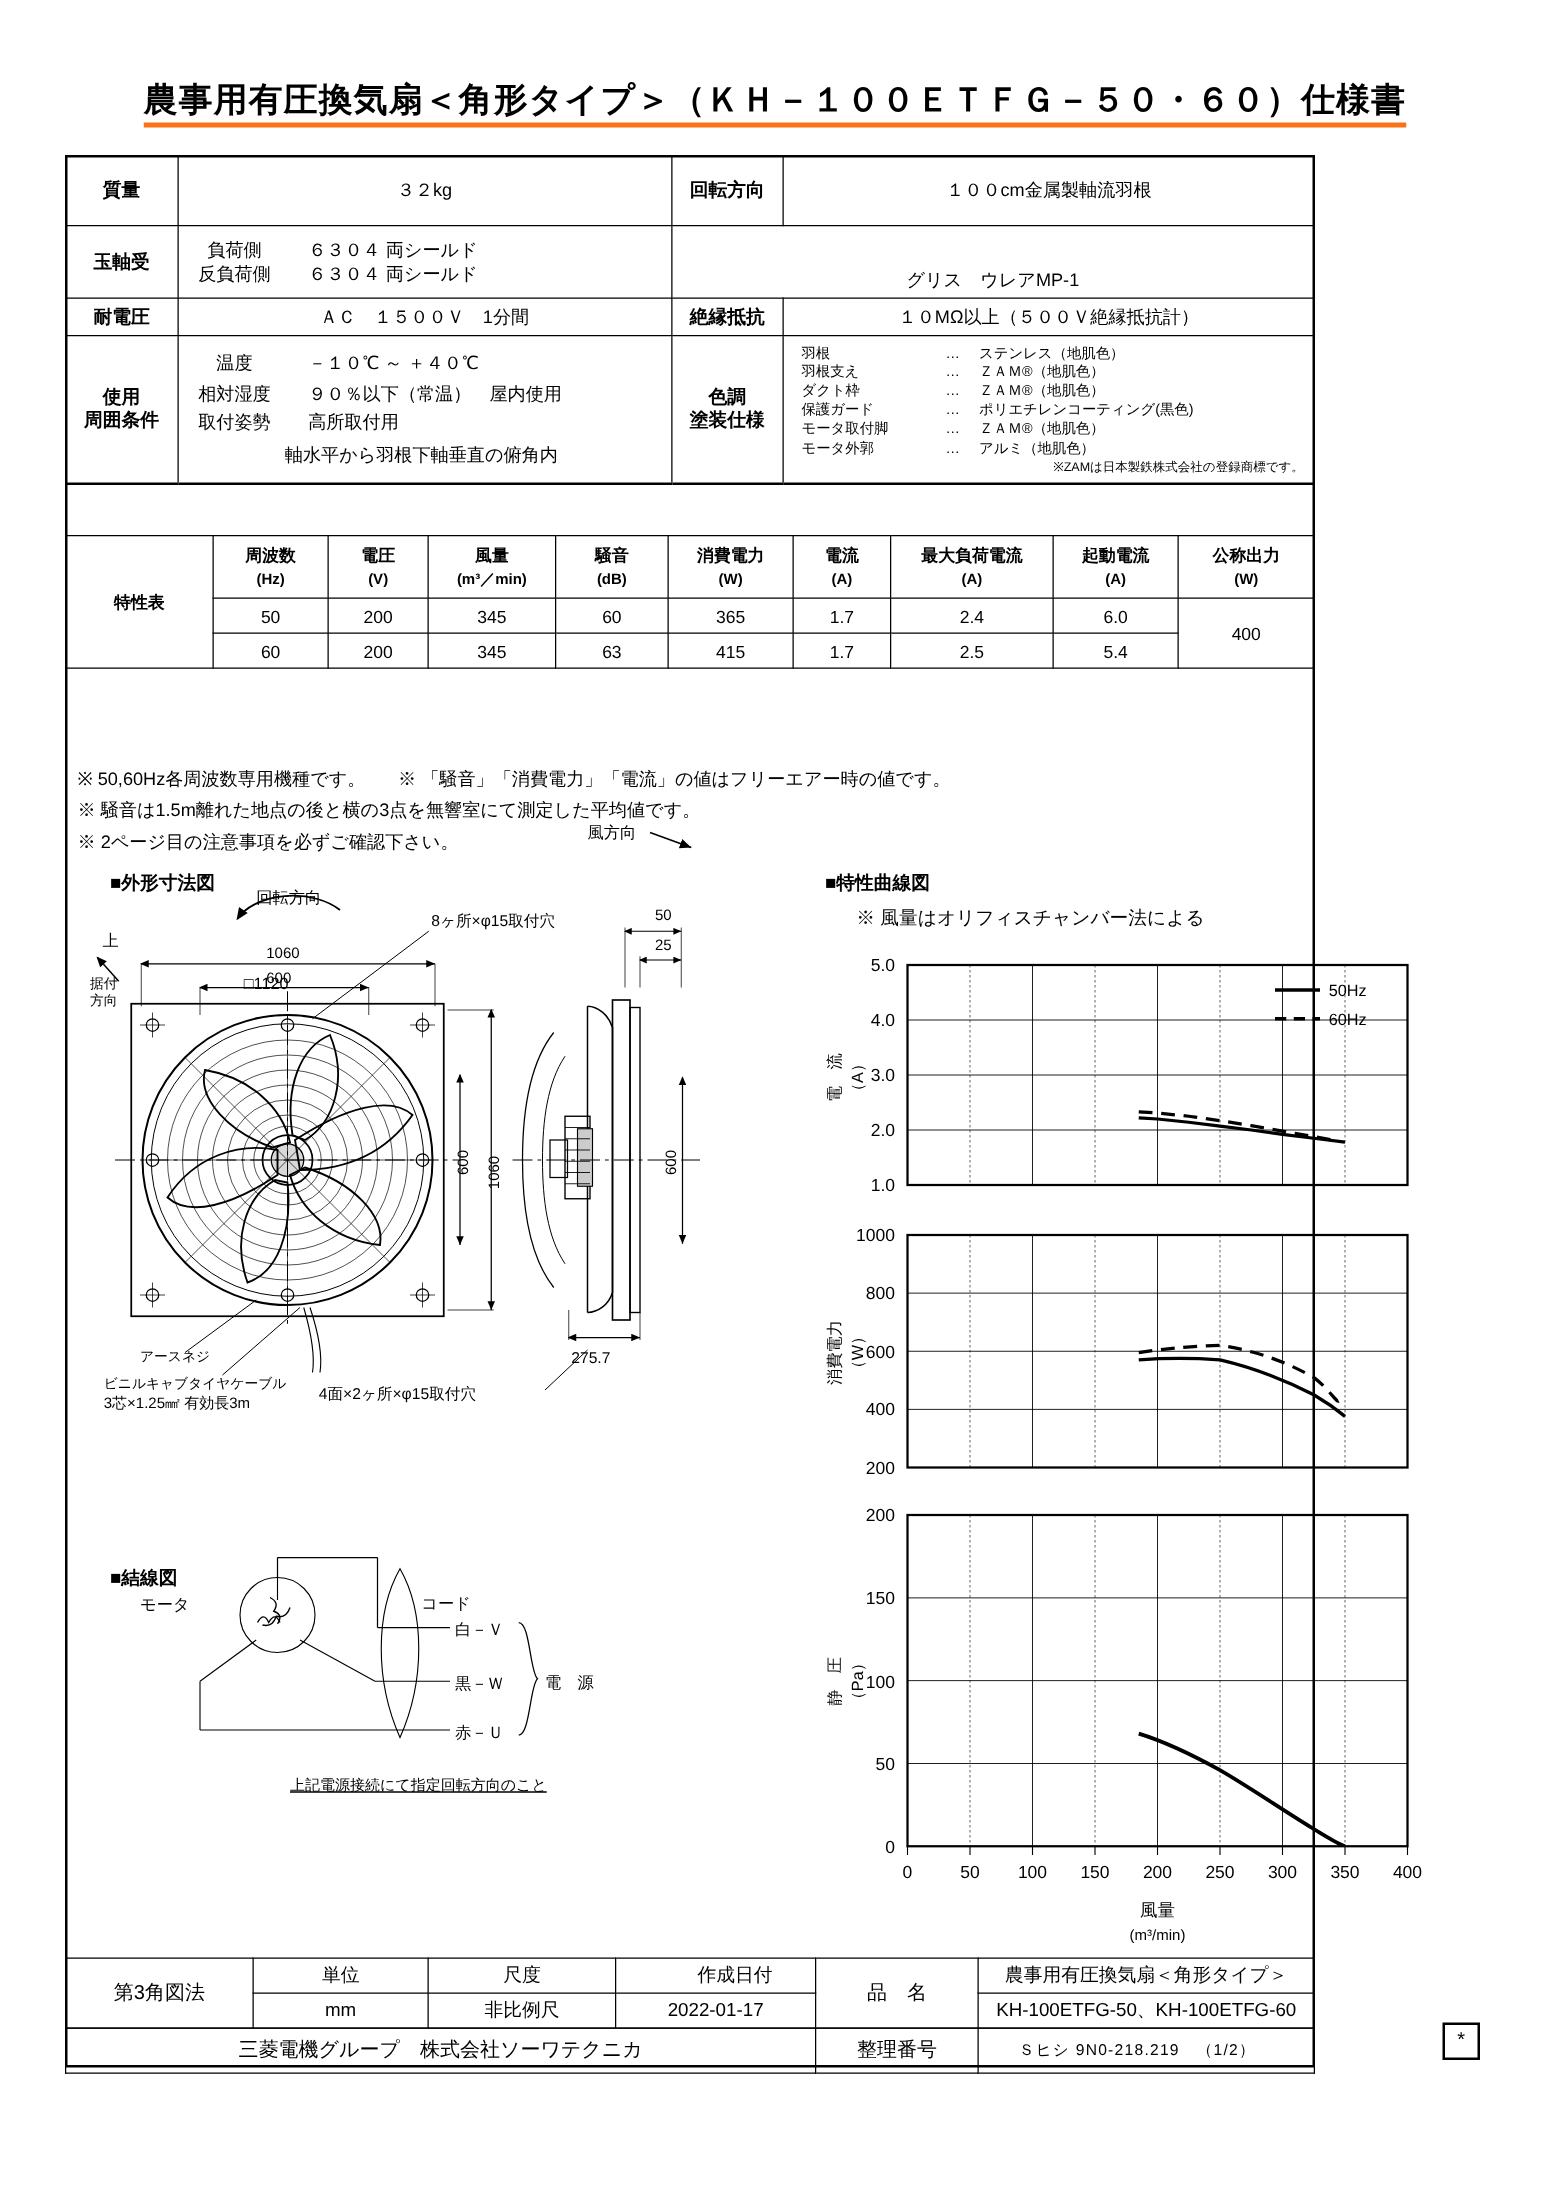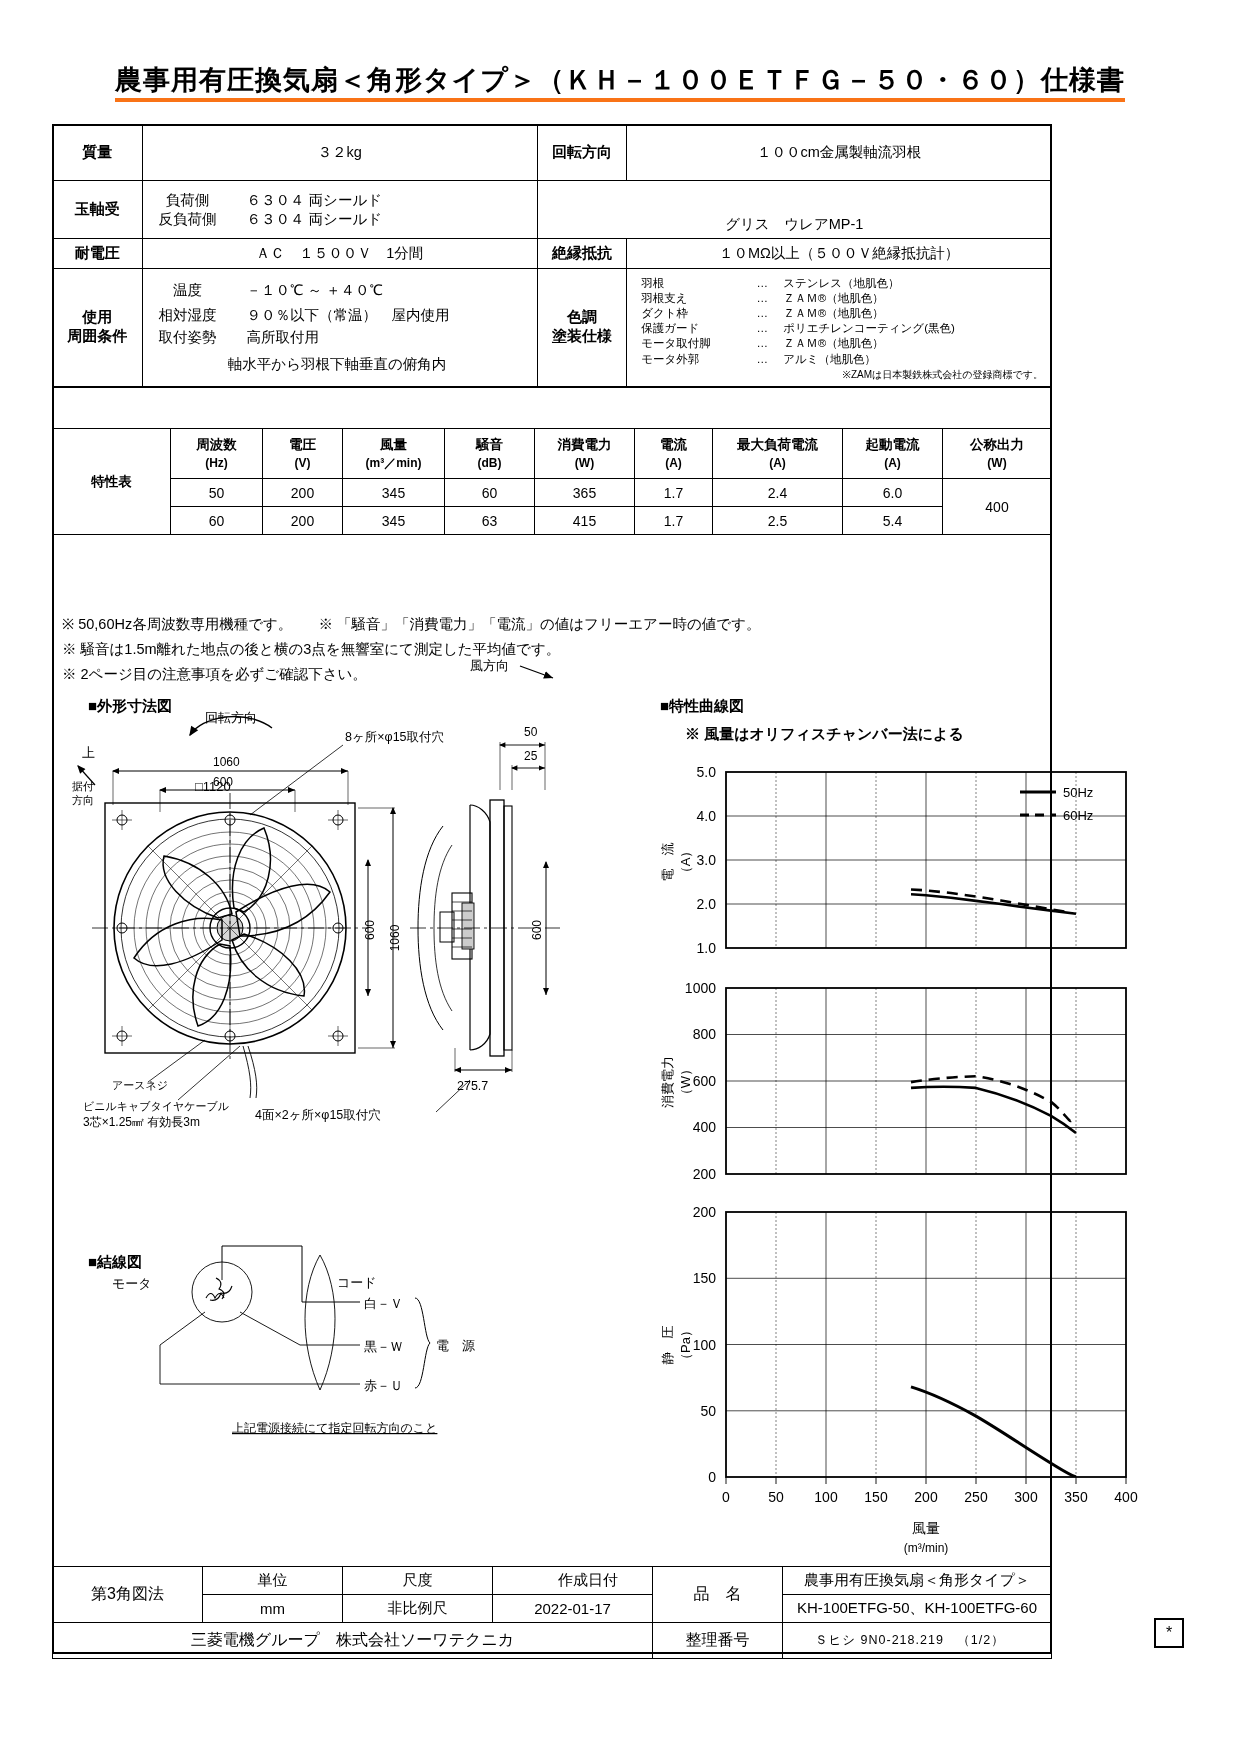--- a/index.html
+++ b/index.html
@@ -267,21 +267,21 @@
       <span>※ 50,60Hz各周波数専用機種です。</span>
       <span class="n2">※ 「騒音」「消費電力」「電流」の値はフリーエアー時の値です。</span>
     </div>
     <div>※ 騒音は1.5m離れた地点の後と横の3点を無響室にて測定した平均値です。</div>
     <div>※ 2ページ目の注意事項を必ずご確認下さい。</div>
   </div>
 
   <div class="sec" style="left:88px;top:697px;">■外形寸法図</div>
   <div class="sec" style="left:88px;top:1253px;">■結線図</div>
   <div class="sec" style="left:660px;top:697px;">■特性曲線図</div>
-  <div class="sec" style="left:685px;top:725px;font-weight:bold;font-size:15px;">※ 風量はオリフィスチャンバー法による</div>
+  <div class="sec" style="left:685px;top:725px;font-weight:normal;font-size:15px;">※ 風量はオリフィスチャンバー法による</div>
 
   <svg class="draw" width="1240" height="1754">
     <defs>
       <marker id="ah" markerWidth="8" markerHeight="8" refX="7" refY="3" orient="auto">
         <path d="M0,0 L7,3 L0,6 z" fill="#000"></path>
       </marker>
       <marker id="ahs" markerWidth="8" markerHeight="8" refX="1" refY="3" orient="auto">
         <path d="M7,0 L0,3 L7,6 z" fill="#000"></path>
       </marker>
       <clipPath id="clipA">

